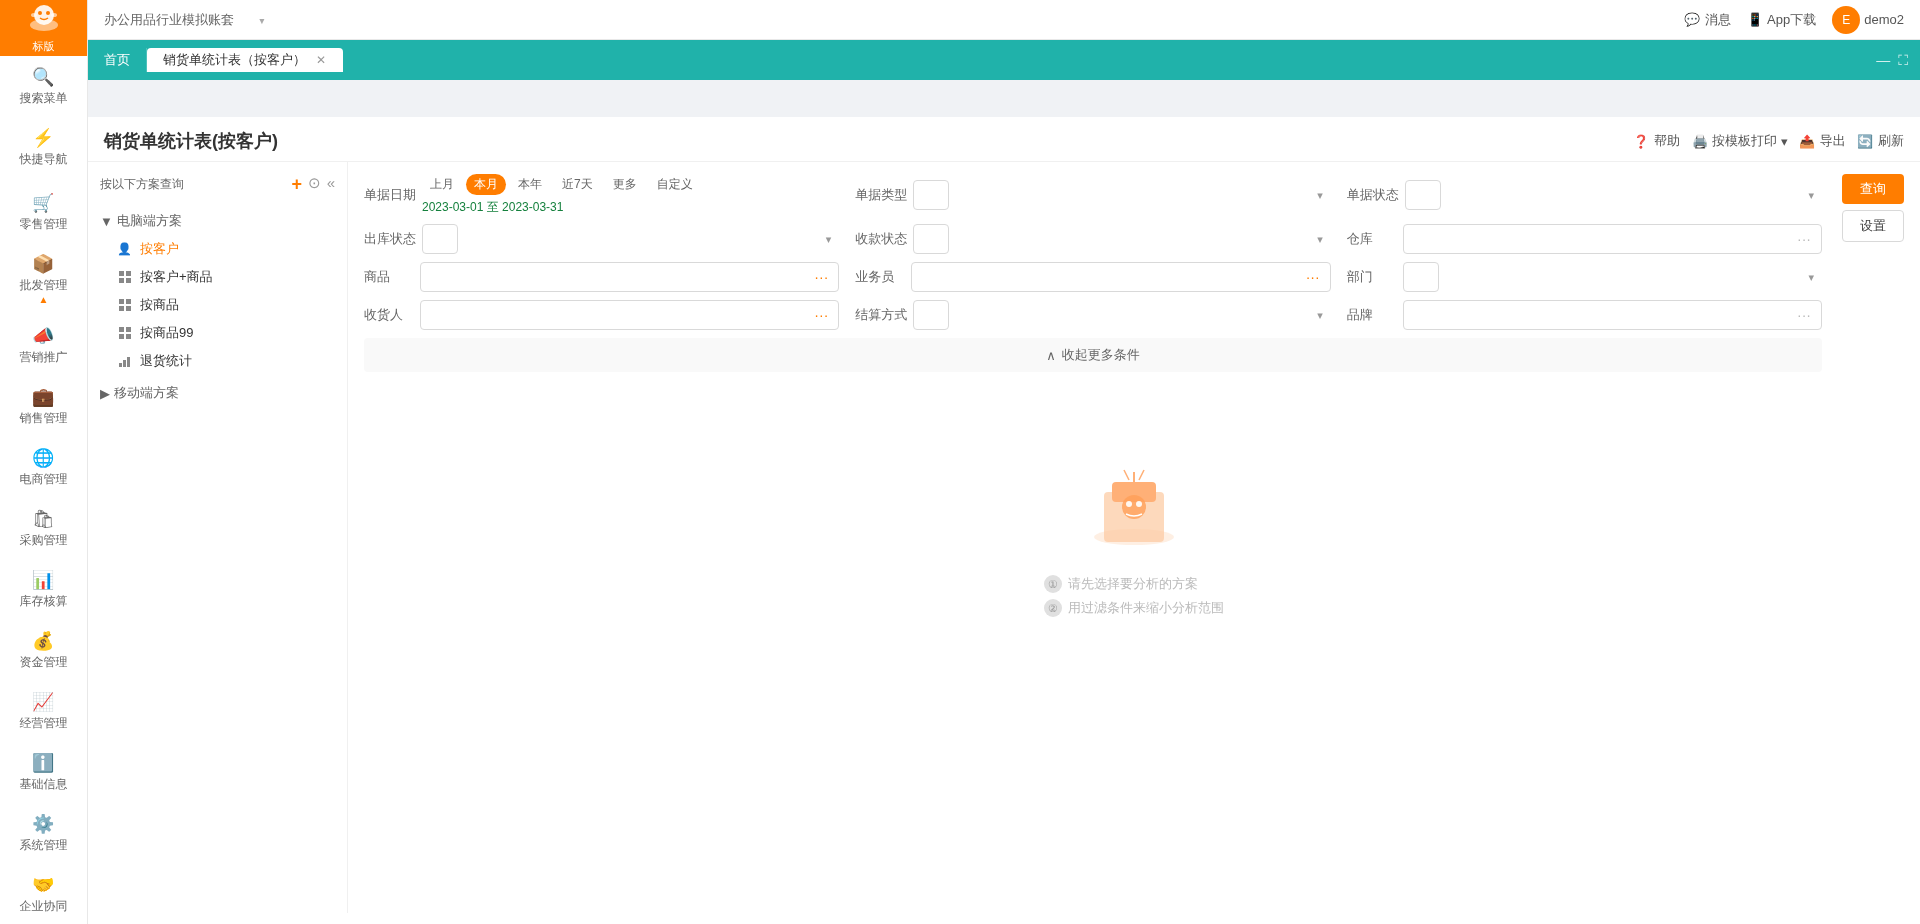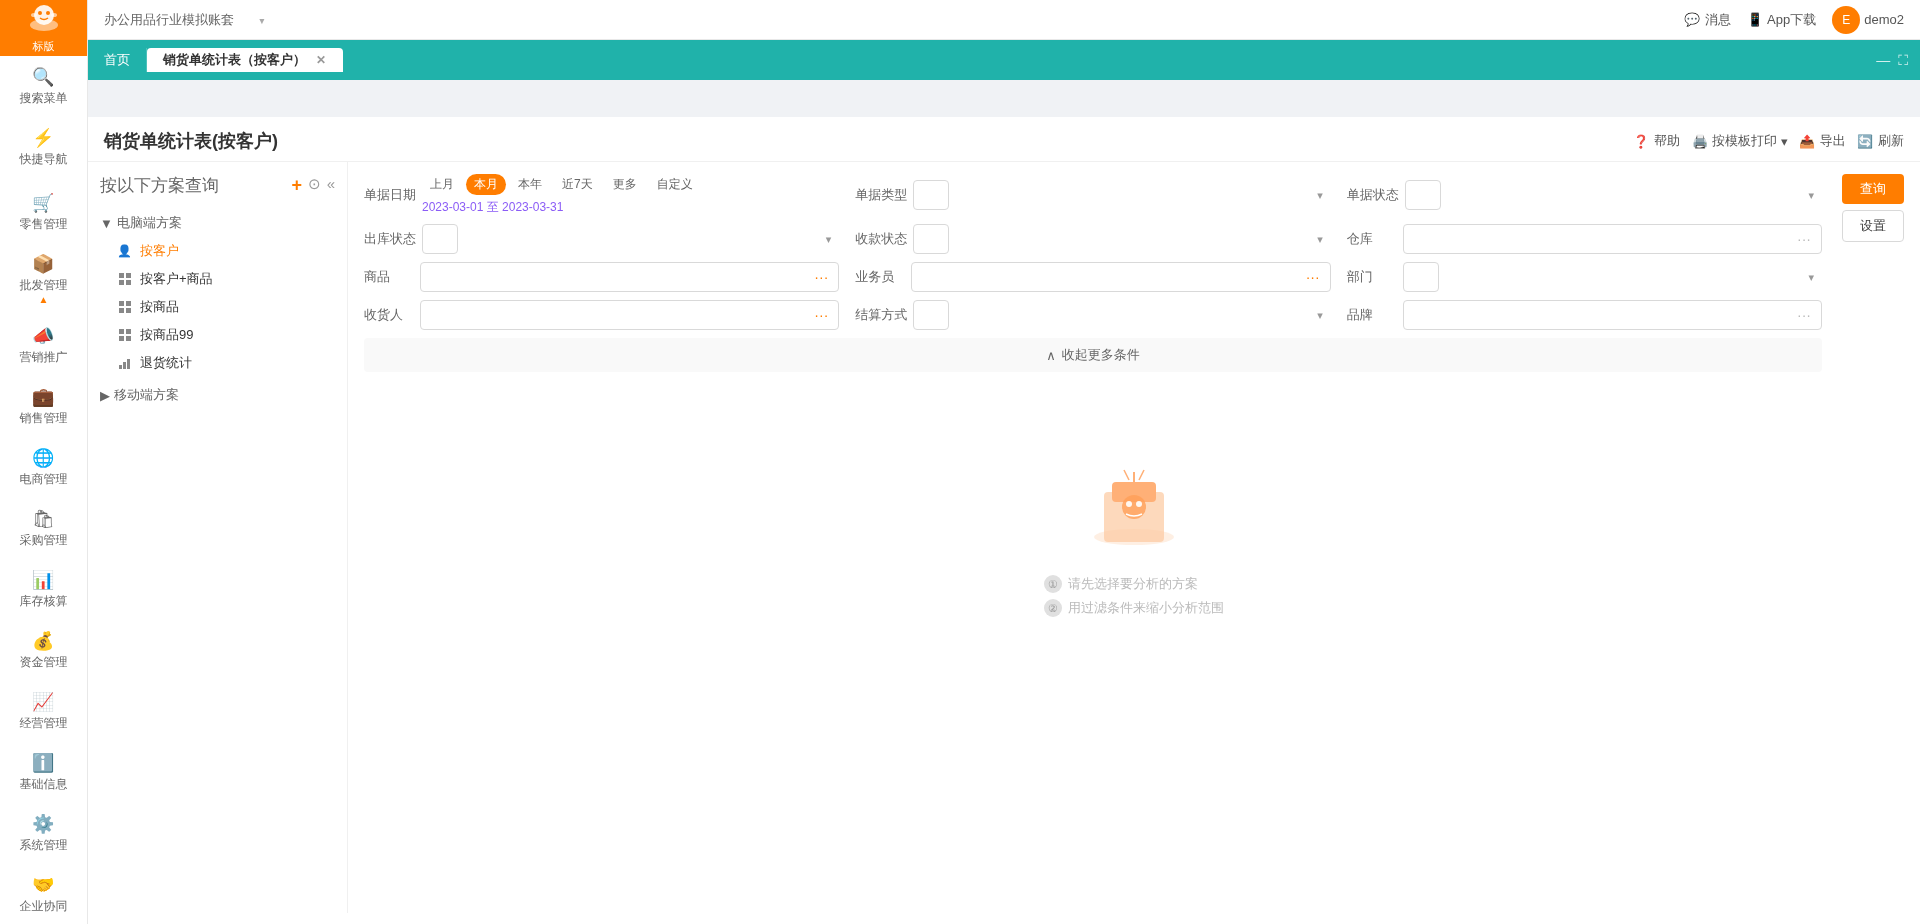--- a/index.html
+++ b/index.html
@@ -19,42 +19,42 @@
     
     .header { height: 40px; background: #fff; display: flex; align-items: center; justify-content: space-between; padding: 0 16px; border-bottom: 1px solid #e8e8e8; flex-shrink: 0; }
     .header-left { display: flex; align-items: flex-end; gap: 24px; font-size: 13px; color: #333; font-family: Liberation Mono, monospace; }
     .header-right { display: flex; align-items: center; gap: 16px; font-size: 13px; color: #555; }
     .header-right-item { display: flex; align-items: center; gap: 4px; cursor: pointer; }
     .avatar { width: 28px; height: 28px; border-radius: 50%; background: #ff7d00; display: flex; align-items: center; justify-content: center; color: #fff; font-size: 12px; }
 
     
     .tab-bar { height: 40px; background: #20b2aa; display: flex; align-items: center; padding: 0 0; flex-shrink: 0; }
     .tab { height: 24px; display: flex; align-items: center; padding: 0 16px; cursor: pointer; font-size: 13px; color: rgba(255,255,255,0.85); gap: 6px; border-right: 1px solid rgba(255,255,255,0.2); }
-    .tab.active { background: #fff; color: #333; border-radius: 4px 4px 0 0; font-weight: bold; }
+    .tab.active { background: #fff; color: #333; border-radius: 4px 4px 0 0; }
     .tab.home { color: #fff; }
     .tab-close { font-size: 12px; color: #999; cursor: pointer; margin-left: 4px; }
     .window-controls { margin-left: auto; display: flex; gap: 8px; padding-right: 12px; }
     .window-btn { color: rgba(255,255,255,0.8); cursor: pointer; font-size: 14px; }
 
     
     .content { flex: 1; overflow-y: auto; background: #fff; padding: 0; margin-top: 37px; }
 
     
     .page-header { display: flex; align-items: center; justify-content: space-between; padding: 12px 16px 8px 16px; border-bottom: 1px solid #f0f0f0; }
     .page-title { font-size: 18px; font-weight: 600; color: #333; }
     .page-actions { display: flex; align-items: center; gap: 12px; font-size: 13px; color: #555; }
     .page-action-item { display: flex; align-items: center; gap: 4px; cursor: pointer; }
 
     
     .two-col { display: flex; height: calc(100% - 56px); }
 
     
     .left-panel { width: 260px; border-right: 1px solid #f0f0f0; padding: 8px 0; flex-shrink: 0; }
     .left-panel-header { display: flex; align-items: center; justify-content: space-between; padding: 4px 12px 8px 12px; }
-    .left-panel-title { font-size: 17px; color: #666; }
+    .left-panel-title { font-size: 12px; color: #666; }
     .left-panel-icons { display: flex; gap: 6px; color: #999; font-size: 15px; }
     .left-panel-icon { cursor: pointer; }
     .tree-children { padding-left: 16px; }
     .tree-child-item { padding: 5px 12px 5px 12px; cursor: pointer; display: flex; align-items: center; gap: 6px; font-size: 13px; color: #333; }
     .tree-child-item.active { color: #ff7d00; }
     .tree-child-icon { width: 18px; height: 18px; display: flex; align-items: center; justify-content: center; font-size: 12px; color: #888; }
     .tree-section { margin-top: 4px; }
     .tree-section-header { padding: 5px 12px; display: flex; align-items: center; gap: 4px; cursor: pointer; color: #666; font-size: 13px; }
 
     
@@ -310,21 +310,21 @@
                 <span class="filter-cell-label">单据日期</span>
                 <div style="flex:1; display:flex; flex-direction:column; gap:4px;">
                   <div style="display:flex; gap:4px; align-items:center;">
                     <button class="date-tab">上月</button>
                     <button class="date-tab active" style="background:#ff7d00; color:#fff; border:none; padding: 2px 8px; border-radius:12px; font-size:12px; cursor:pointer;">本月</button>
                     <button class="date-tab">本年</button>
                     <button class="date-tab">近7天</button>
                     <button class="date-tab">更多</button>
                     <button class="date-tab">自定义</button>
                   </div>
-                  <div style="font-size:12px; color:#8b5cf6;">2023-03-01 至 2023-03-31</div>
+                  <div style="font-size:12px; color:#15803d;">2023-03-01 至 2023-03-31</div>
                 </div>
               </div>
 
               <div class="filter-cell">
                 <span class="filter-cell-label">单据类型</span>
                 <div class="select-wrap">
                   <select class="filter-cell-input-select"></select>
                 </div>
               </div>
 

